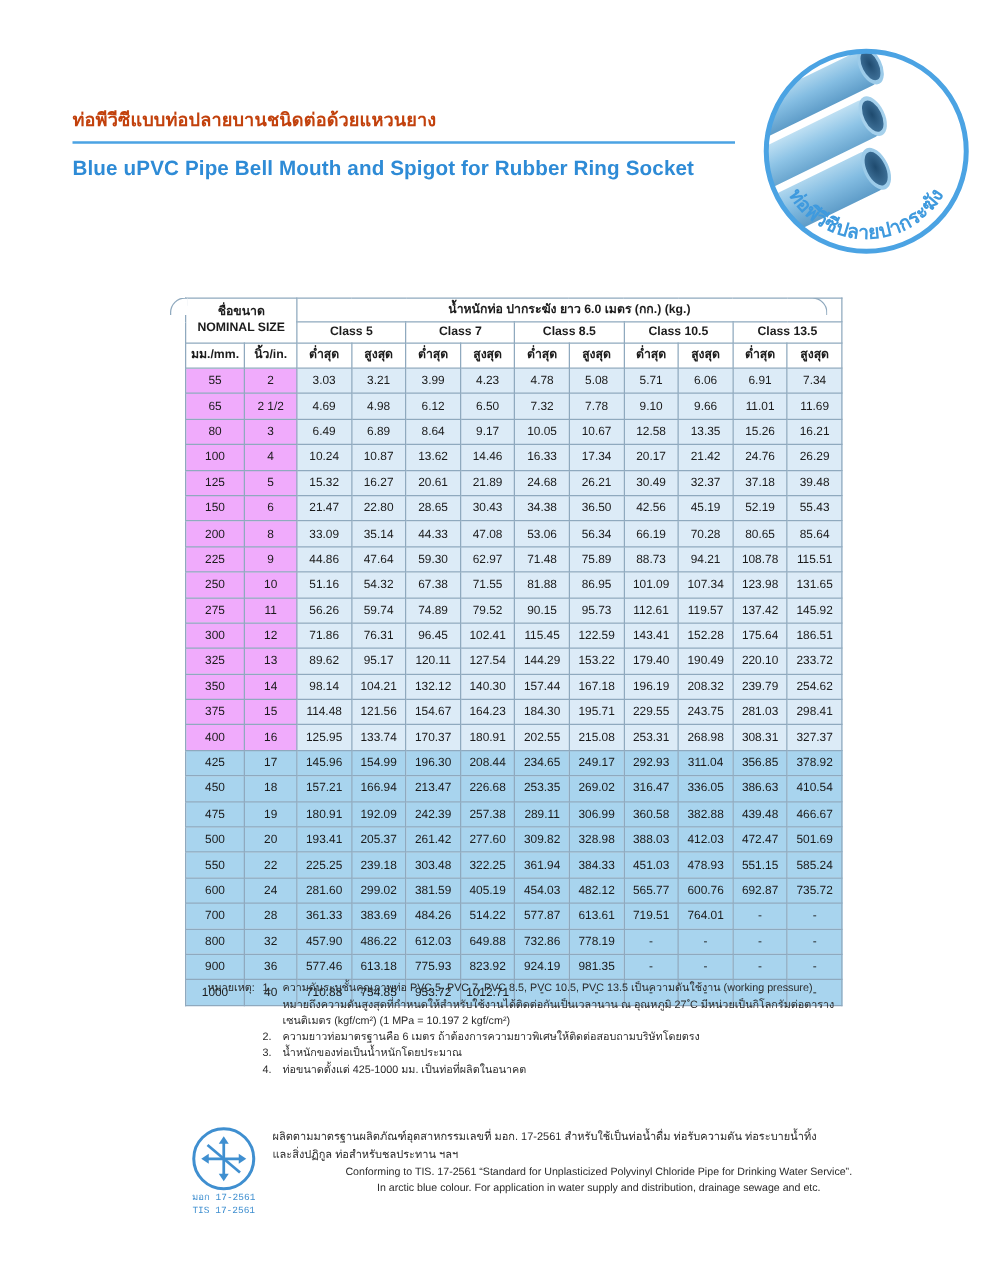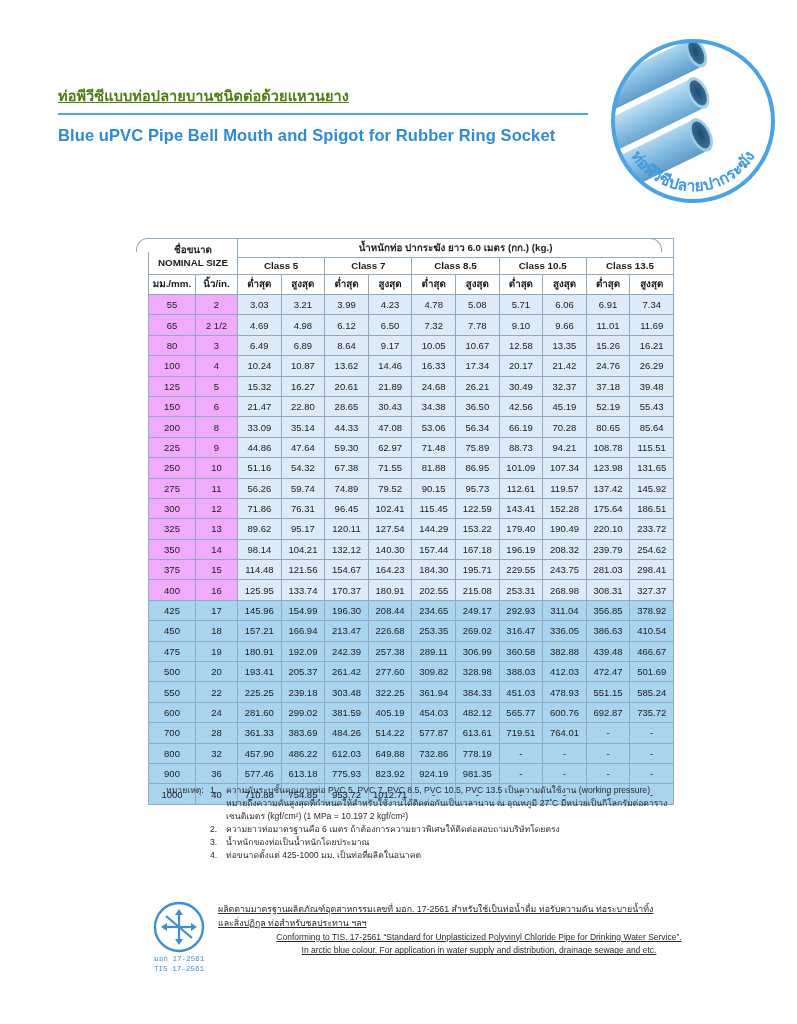--- a/index.html
+++ b/index.html
@@ -19,25 +19,24 @@
   
   #header {
     position: absolute;
     left: 58px;
     top: 84px;
     width: 530px;
   }
   #title-th {
     font-size: 14.5px;
     font-weight: bold;
-    color: #4d7c0f;
+    color: #c2410c;
     letter-spacing: 0.1px;
     white-space: nowrap;
     padding-bottom: 6px;
-    text-decoration: underline;
   }
   #title-rule {
     height: 2px;
     background: #4ba3e3;
     width: 100%;
   }
   #title-en {
     font-size: 16.5px;
     font-weight: bold;
     color: #2e8bd6;
@@ -141,21 +140,20 @@
     font-size: 7.6px;
     line-height: 1.35;
     color: #3f8fd0;
   }
   #footer-text {
     flex: 1;
     font-size: 8.8px;
     line-height: 1.62;
     color: #2a2a2a;
     padding-top: 2px;
-    text-decoration: underline;
   }
   #footer-text .en { font-size: 8.5px; text-align: center; }
 </style>
 </head>
 <body>
 
 <div id="header">
   <div id="title-th">ท่อพีวีซีแบบท่อปลายบานชนิดต่อด้วยแหวนยาง</div>
   <div id="title-rule"></div>
   <div id="title-en">Blue uPVC Pipe Bell Mouth and Spigot for Rubber Ring Socket</div>

